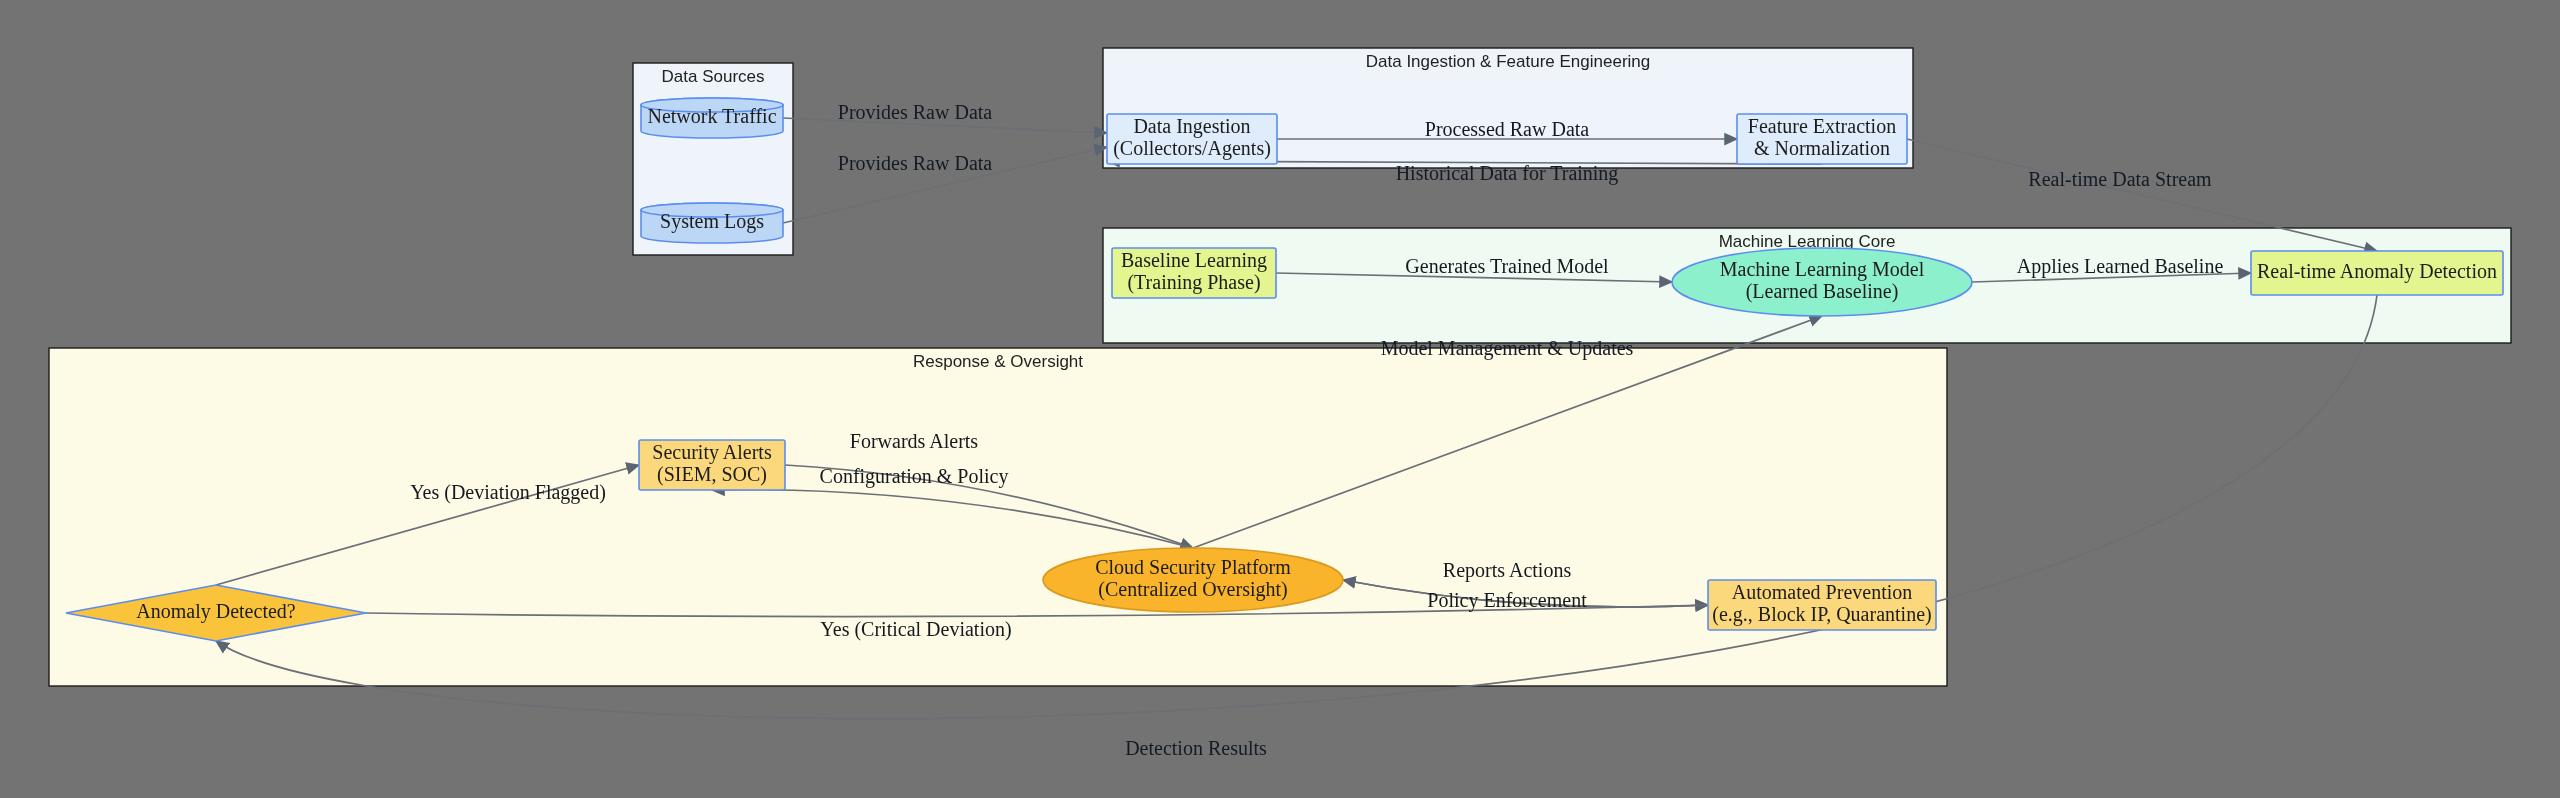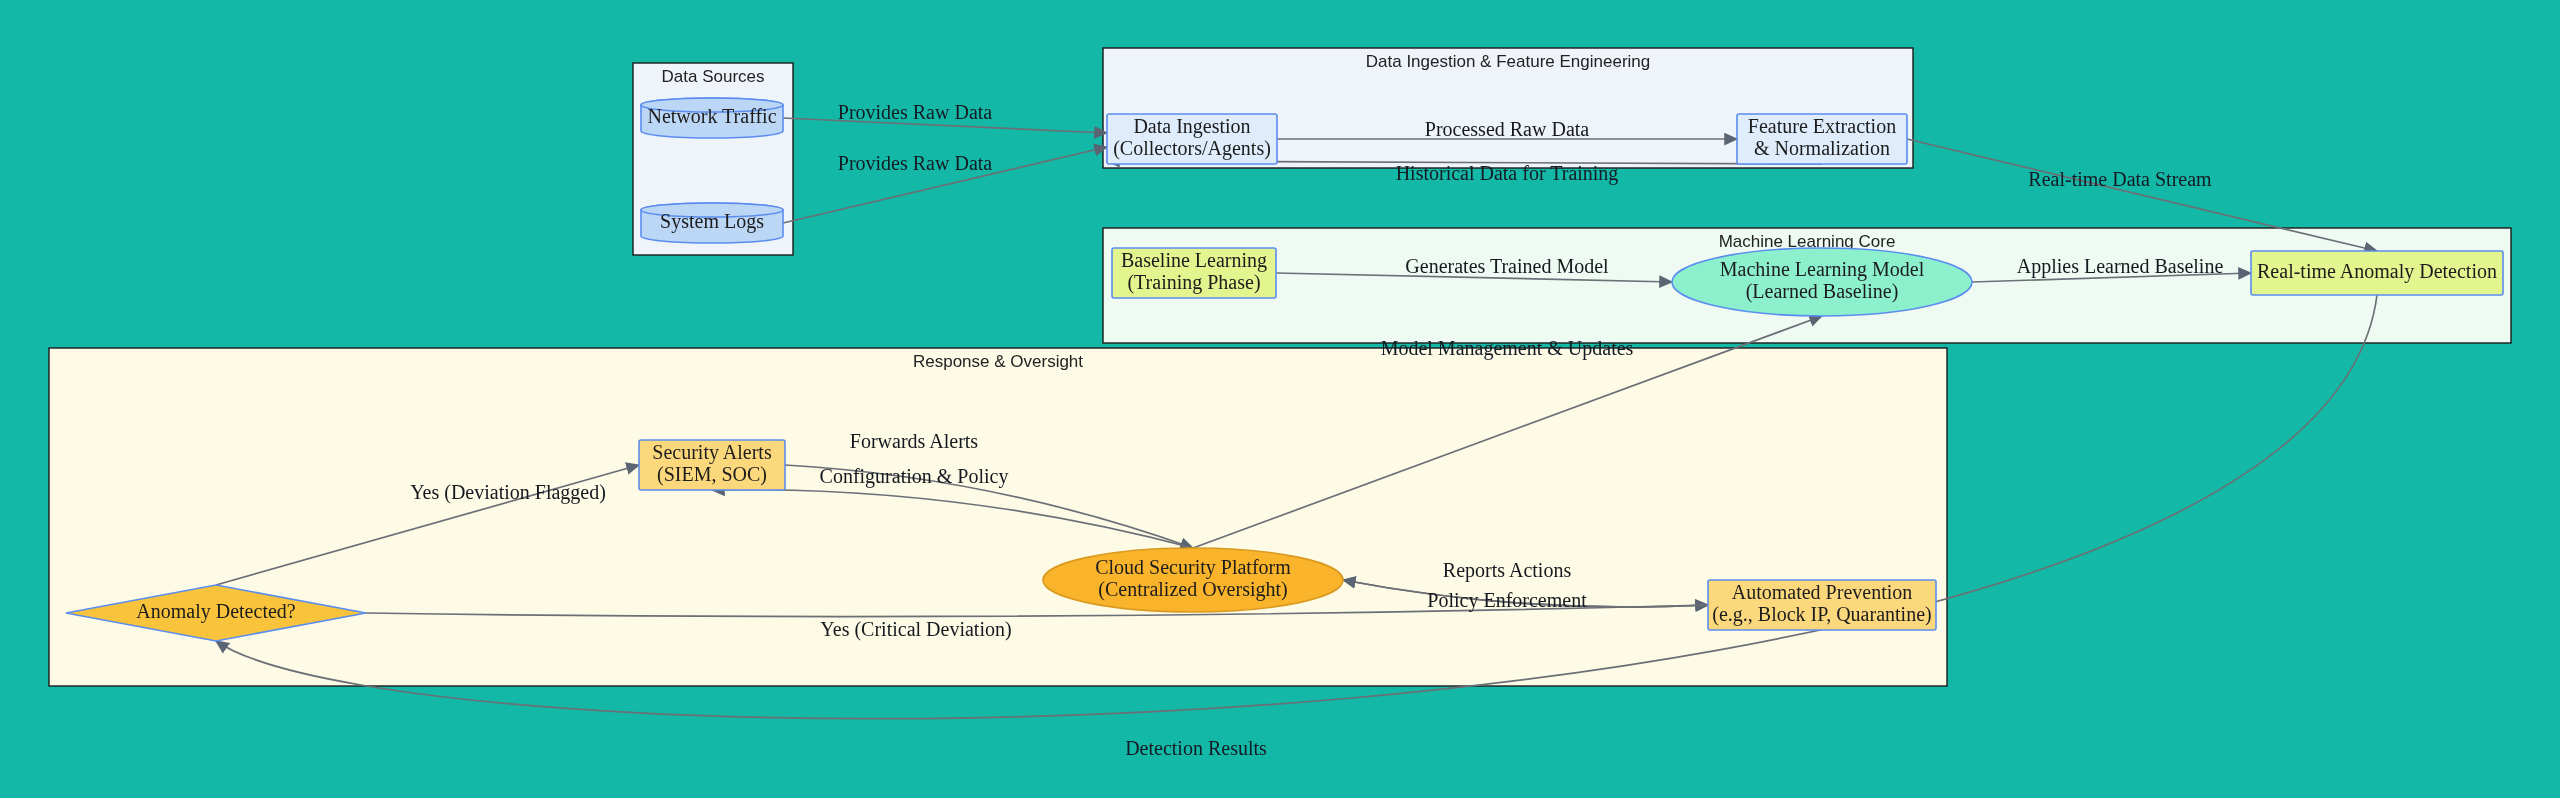--- a/index.html
+++ b/index.html
@@ -4,21 +4,21 @@
 <style>
   html, body {
     margin: 0;
     padding: 0;
     background: #1e2836;
   }
   #canvas {
     position: relative;
     width: 2560px;
     height: 798px;
-    background: #14b8a6;
+    background: #737373;
     overflow: hidden;
     font-family: "Liberation Serif", serif;
   }
   svg#diagram {
     position: absolute;
     top: 0; left: 0;
     width: 2560px;
     height: 798px;
   }
   .sg-rect {

